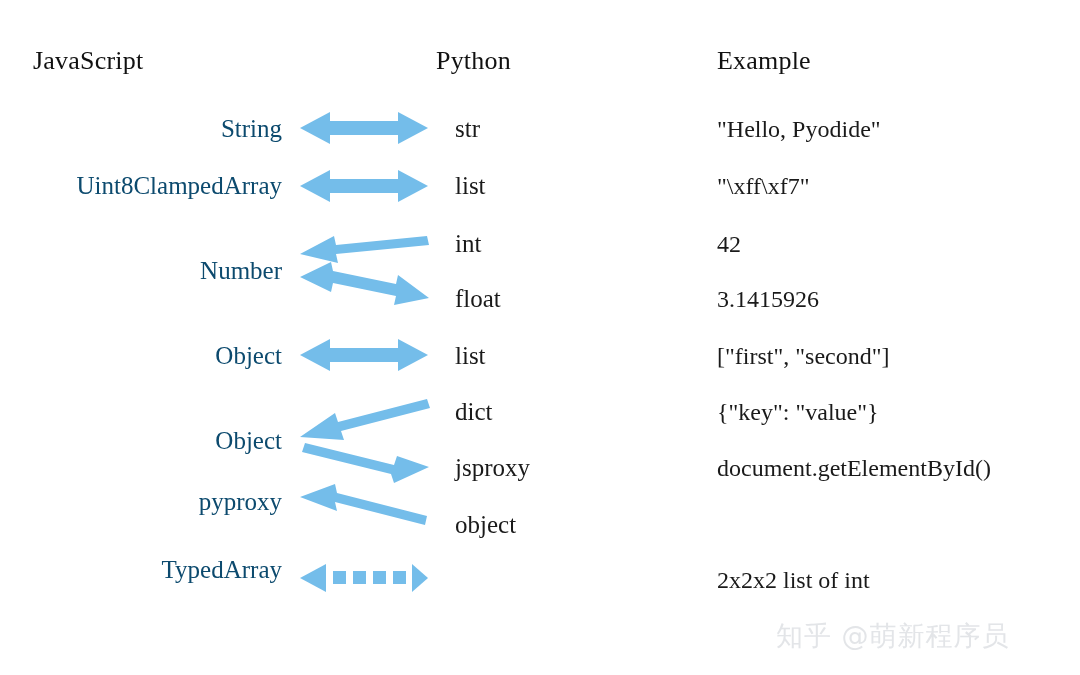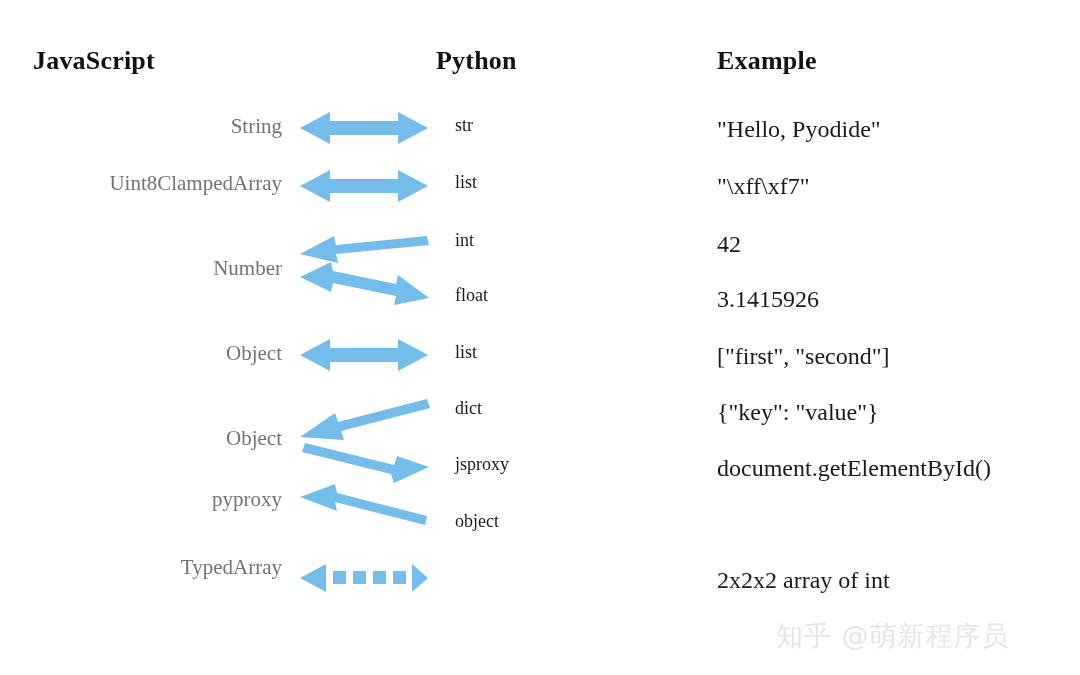--- a/index.html
+++ b/index.html
@@ -18,45 +18,45 @@
   }
 
   .canvas {
     position: absolute;
     inset: 0;
   }
 
   
   .col-header {
     position: absolute;
-    font-weight: bold;
+    font-weight: normal;
     font-size: 26px;
     letter-spacing: 0.2px;
     color: #111111;
     white-space: nowrap;
   }
   #hdr-js     { left: 33px;  top: 46px; }
   #hdr-py     { left: 436px; top: 46px; }
   #hdr-ex     { left: 717px; top: 46px; }
 
   
   .js-label {
     position: absolute;
     right: 798px;              
-    font-size: 21px;
+    font-size: 25px;
     line-height: 1;
     white-space: nowrap;
-    color: #737373;
+    color: #0c4a6e;
   }
 
   
   .py-label {
     position: absolute;
     left: 455px;
-    font-size: 18px;
+    font-size: 25px;
     line-height: 1;
     white-space: nowrap;
     color: #1a1a1a;
   }
 
   
   .ex-label {
     position: absolute;
     left: 717px;
     font-size: 24px;
@@ -113,21 +113,21 @@
   <div class="py-label" style="top:455px">jsproxy</div>
   <div class="py-label" style="top:512px">object</div>
 
   <div class="ex-label" style="top:117px">"Hello, Pyodide"</div>
   <div class="ex-label" style="top:174px">"\xff\xf7"</div>
   <div class="ex-label" style="top:232px">42</div>
   <div class="ex-label" style="top:287px">3.1415926</div>
   <div class="ex-label" style="top:344px">["first", "second"]</div>
   <div class="ex-label" style="top:400px">{"key": "value"}</div>
   <div class="ex-label" style="top:456px">document.getElementById()</div>
-  <div class="ex-label" style="top:568px">2x2x2 array of int</div>
+  <div class="ex-label" style="top:568px">2x2x2 list of int</div>
 
   <svg class="arrows" viewBox="0 0 1080 675" width="1080" height="675">
 
     <g>
       <polygon points="300,128 330,112 330,121 398,121 398,112 428,128 398,144 398,135 330,135 330,144" fill="#74bdea"></polygon>
     </g>
 
     <g>
       <polygon points="300,186 330,170 330,179 398,179 398,170 428,186 398,202 398,193 330,193 330,202" fill="#74bdea"></polygon>
     </g>

